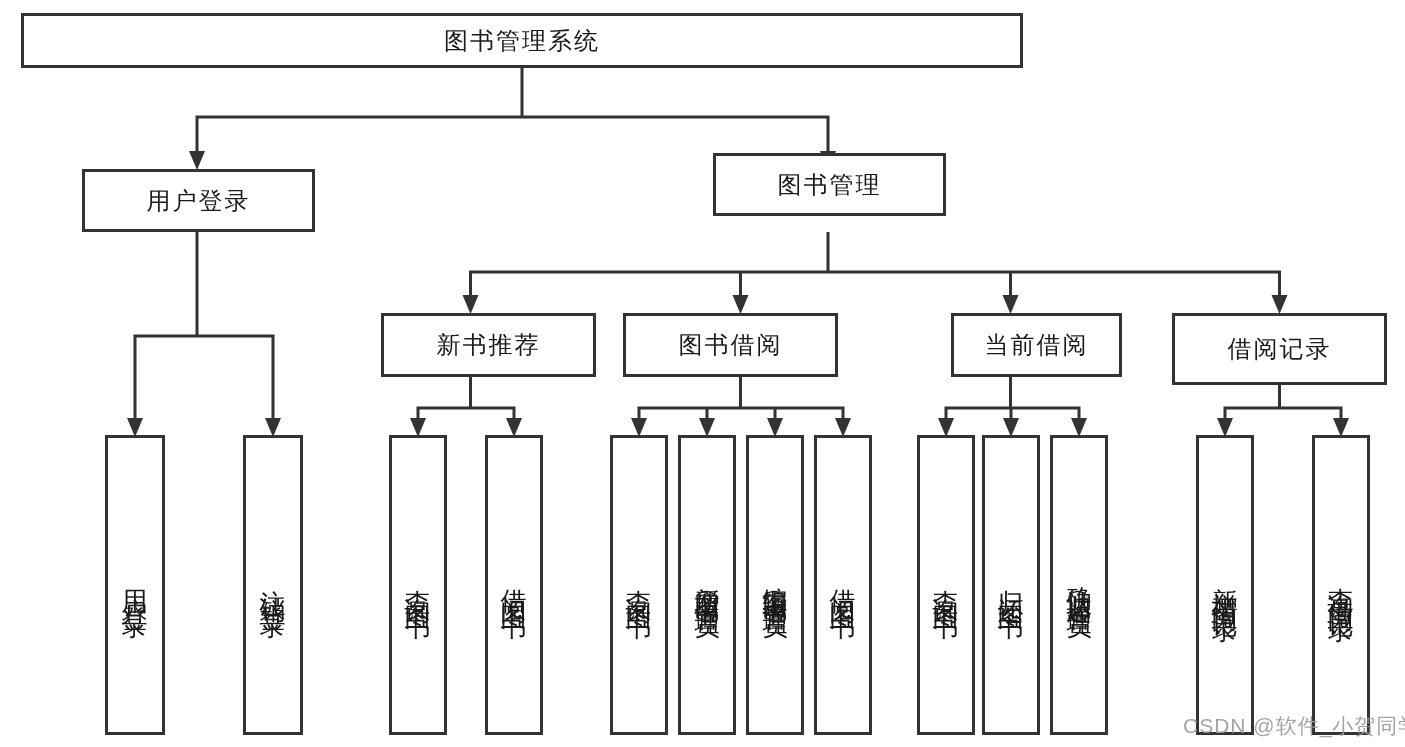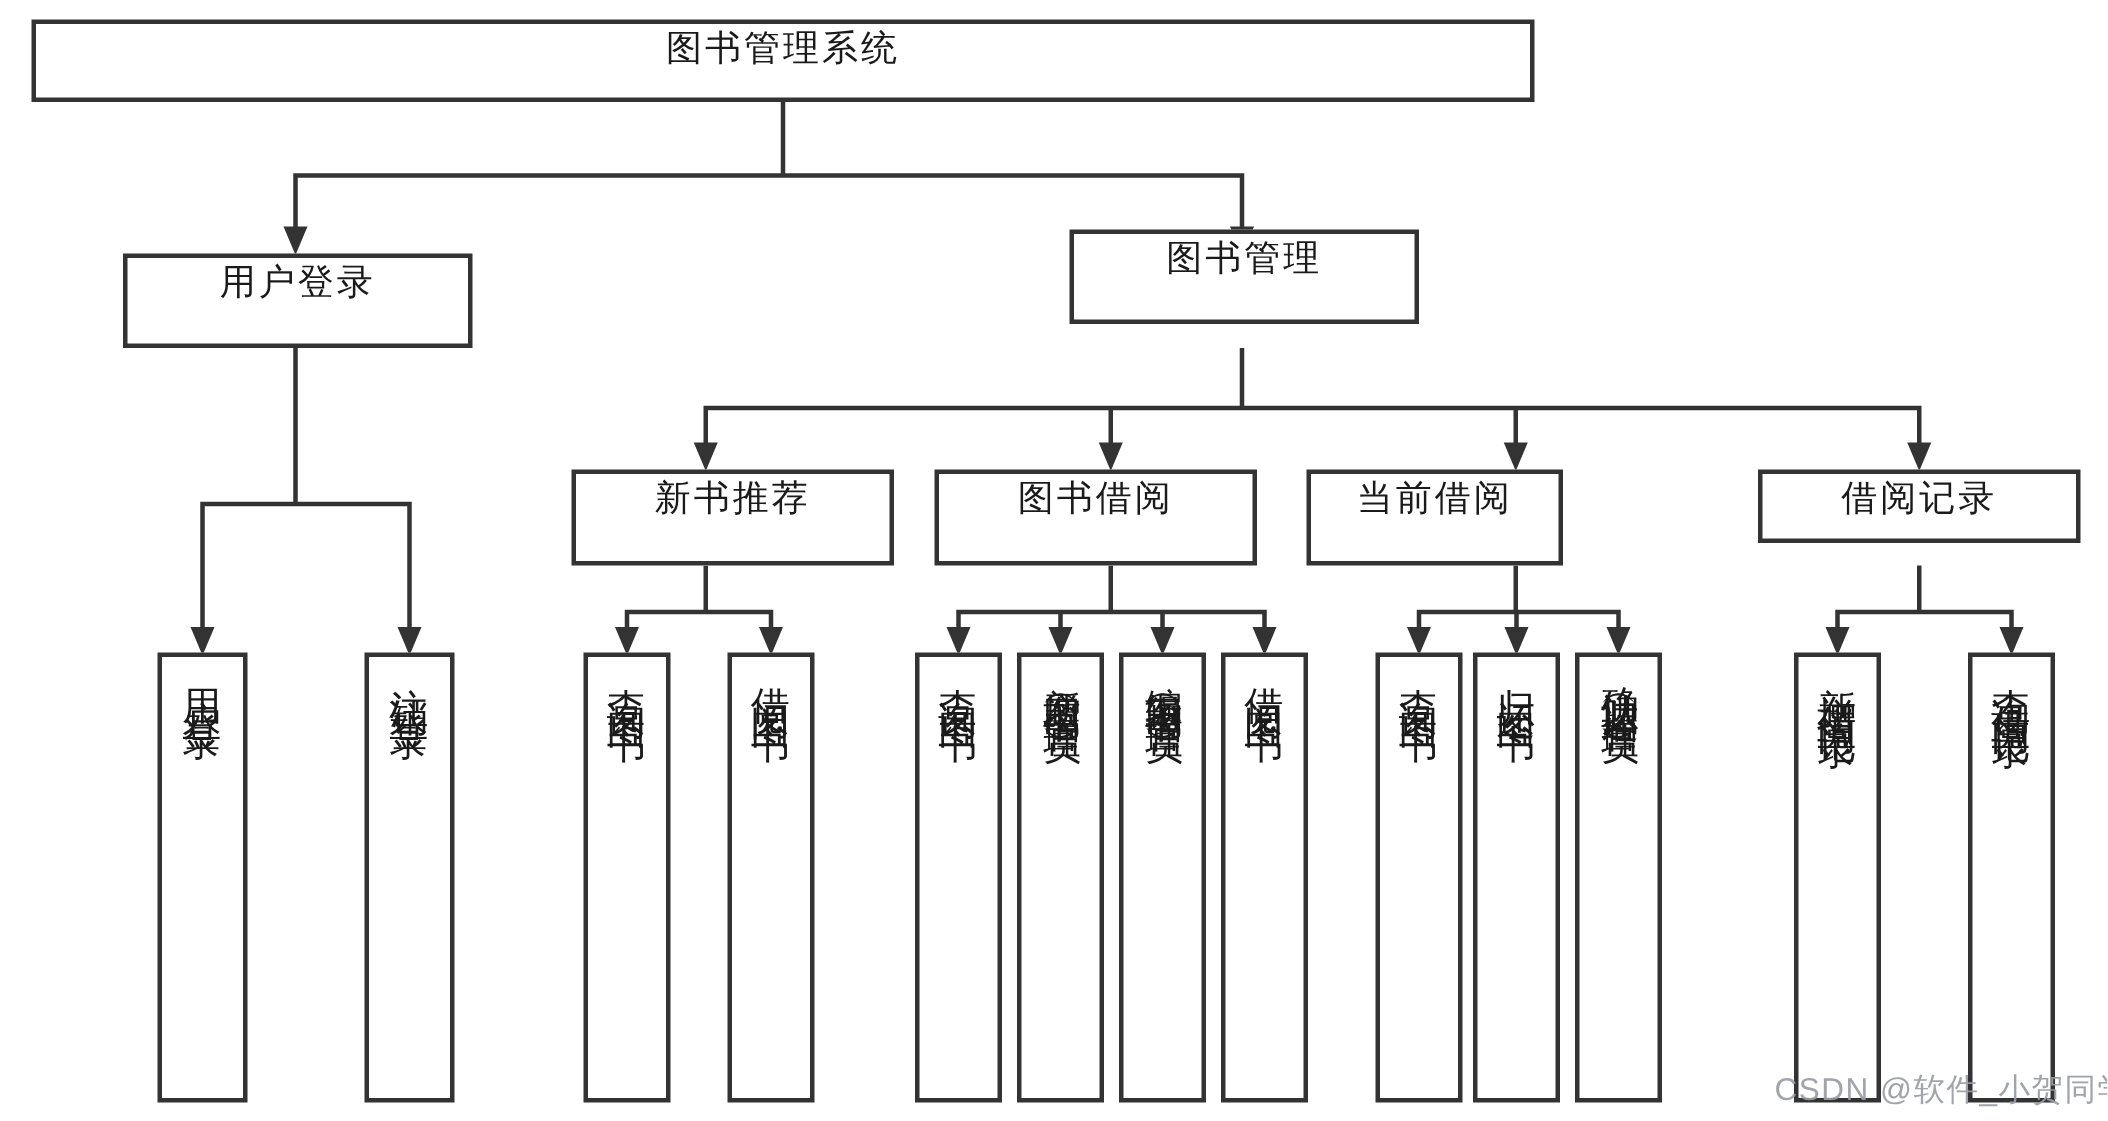--- a/index.html
+++ b/index.html
@@ -22,20 +22,21 @@
     width: 1405px;
     height: 747px;
     pointer-events: none;
   }
   .box {
     position: absolute;
     box-sizing: border-box;
     border: 3px solid #333333;
     background: #ffffff;
     display: flex;
+    align-items: center;
     justify-content: center;
     color: #1a1a1a;
   }
   .hlabel {
     font-size: 24px;
     letter-spacing: 2px;
     white-space: nowrap;
   }
   .leaf { top: 435px; height: 300px; }
   .vtext {
@@ -117,24 +118,24 @@
   <div class="box" style="left:713px;top:153px;width:233px;height:63px">
     <span class="hlabel">图书管理</span>
   </div>
 
   <div class="box" style="left:381px;top:313px;width:215px;height:64px">
     <span class="hlabel">新书推荐</span>
   </div>
   <div class="box" style="left:623px;top:313px;width:215px;height:64px">
     <span class="hlabel">图书借阅</span>
   </div>
-  <div class="box" style="left:871px;top:313px;width:171px;height:64px">
+  <div class="box" style="left:951px;top:313px;width:171px;height:64px">
     <span class="hlabel">当前借阅</span>
   </div>
-  <div class="box" style="left:1172px;top:313px;width:215px;height:49px">
+  <div class="box" style="left:1172px;top:313px;width:215px;height:72px">
     <span class="hlabel">借阅记录</span>
   </div>
 
   <div class="box leaf" style="left:105px;width:60px">
     <span class="vtext">用户登录</span>
   </div>
   <div class="box leaf" style="left:243px;width:60px">
     <span class="vtext">注销登录</span>
   </div>
 

